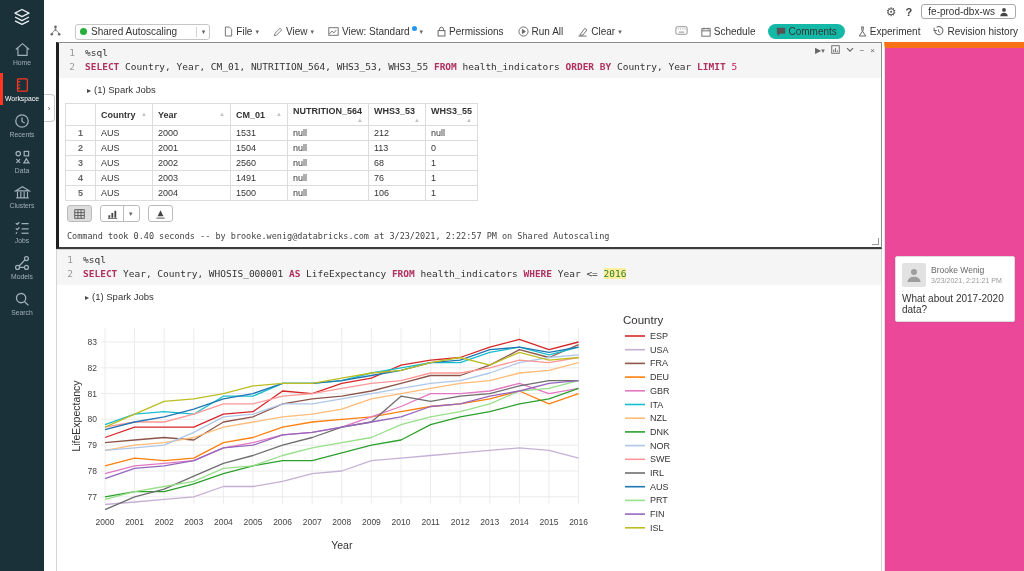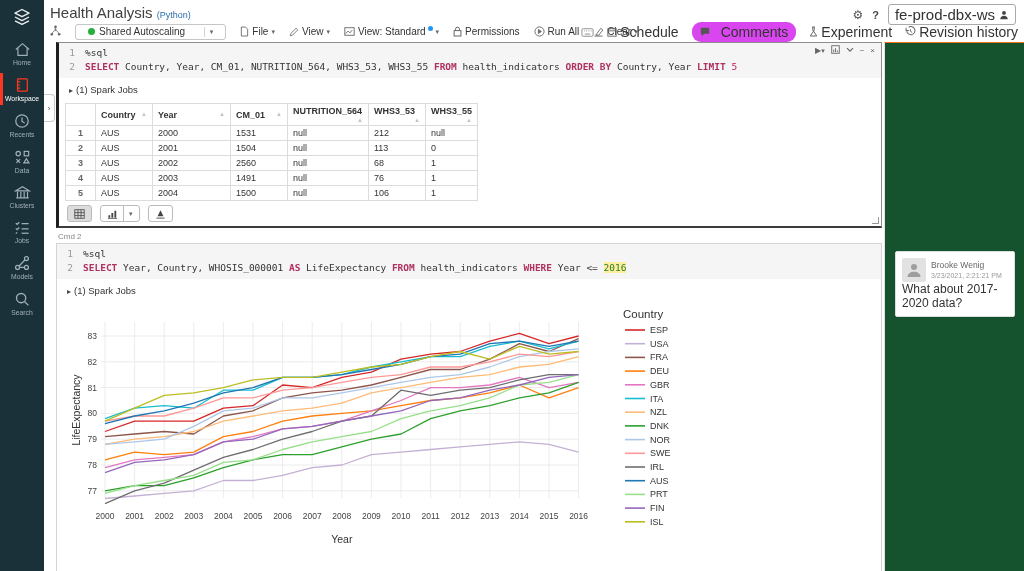--- a/index.html
+++ b/index.html
@@ -17,73 +17,73 @@
   .expand-tab { position:absolute; left:44px; top:94px; width:11px; height:28px; background:#fff; border:1px solid #c9c9c9; border-left:none; border-radius:0 4px 4px 0; z-index:9; font-size:8px; color:#555; display:flex; align-items:center; justify-content:center; }
 
   
   .main { position:absolute; left:44px; top:0; right:0; bottom:0; }
   .titlebar { position:relative; height:22px; }
   .nb-title { position:absolute; left:6px; top:4px; font-size:15px; color:#414141; }
   .nb-lang { font-size:9px; color:#2a6fad; }
   .top-right { position:absolute; right:8px; top:4px; display:flex; align-items:center; gap:9px; }
   .gear { font-size:12px; color:#555; }
   .help { font-size:11px; font-weight:bold; color:#444; }
-  .ws-chip { display:flex; align-items:center; gap:4px; border:1px solid #a9a9a9; border-radius:3px; padding:1px 6px; font-size:15px; color:#333; }
+  .ws-chip { display:flex; align-items:center; gap:4px; border:1px solid #a9a9a9; border-radius:3px; padding:1px 6px; font-size:10px; color:#333; }
 
   .toolbar { position:relative; height:19px; display:flex; align-items:center; padding:0 6px; font-size:10px; color:#333; }
   .tb-left { display:flex; align-items:center; gap:14px; }
-  .cluster-widget { display:flex; align-items:center; border:1px solid #c6c6c6; border-radius:3px; height:16px; padding:0 12px; gap:4px; }
+  .cluster-widget { display:flex; align-items:center; border:1px solid #c6c6c6; border-radius:3px; height:16px; padding:0 4px; gap:4px; }
   .green-dot { width:7px; height:7px; border-radius:50%; background:#27ae3b; }
   .cluster-sep { color:#ccc; margin-left:14px; }
   .caret { font-size:7px; color:#666; }
   .tb-item { display:flex; align-items:center; gap:3px; cursor:pointer; }
   .tb-item svg { stroke:#666; }
   .notif-dot { width:5px; height:5px; border-radius:50%; background:#2196f3; margin:-6px 0 0 -1px; }
-  .tb-right { position:absolute; right:6px; top:0; height:19px; display:flex; align-items:center; gap:13px; font-size:14px; }
-  .pill { background:#d946ef; border-radius:9px; padding:2px 8px; display:flex; gap:11px; align-items:center; }
+  .tb-right { position:absolute; right:6px; top:0; height:19px; display:flex; align-items:center; gap:13px; font-size:10px; }
+  .pill { background:#14b8a6; border-radius:9px; padding:2px 8px; display:flex; gap:2px; align-items:center; }
 
   
   .notebook { position:absolute; left:12px; top:42px; width:826px; }
   .cell { position:relative; background:#fff; }
   .cell1 { border:1px solid #8d8d8d; border-left:3px solid #1f1f1f; border-bottom:2px solid #3c3c3c; }
   .cell2 { border:1px solid #d4d4d4; min-height:330px; }
   .code { background:#f5f5f5; padding:3px 0 4px; font-family:"DejaVu Sans Mono",monospace; font-size:9.5px; line-height:14px; }
   .code-line { display:flex; }
   .ln { width:26px; text-align:right; padding-right:10px; color:#9a9a9a; flex:none; }
   .tok-kw { color:#b03060; font-weight:bold; }
   .tok-num { color:#c2185b; }
   .tok-hl { color:#2e7d32; background:#fdef9c; }
   .cell-controls { position:absolute; top:2px; right:6px; display:flex; align-items:center; gap:6px; color:#666; font-size:8px; z-index:2; }
   .cell-controls .g { cursor:pointer; }
-  .spark-row { padding:6px 0 6px 10px; font-size:9.5px; color:#333; background:#fff; }
+  .spark-row { padding:6px 0 6px 28px; font-size:9.5px; color:#333; background:#fff; }
   .spark-tri { color:#444; font-size:8px; margin-right:3px; }
 
   
   table.res { border-collapse:collapse; margin:2px 0 0 6px; font-size:9px; }
   table.res th, table.res td { border:1px solid #dcdcdc; padding:2px 5px; height:14px; text-align:left; white-space:nowrap; overflow:hidden; }
   table.res thead th { font-weight:bold; color:#333; background:#fff; }
   table.res .sort { float:right; color:#c2c2c2; font-size:6px; margin:1px 0 0 4px; }
   table.res td.rn, table.res th.rn { width:30px; text-align:center; color:#666; font-weight:bold; }
   .showing { font-size:9px; color:#333; padding:6px 0 2px 8px; }
   .res-btns { display:flex; gap:8px; padding:4px 0 4px 8px; align-items:center; }
   .res-btn { display:flex; align-items:center; border:1px solid #bbb; border-radius:3px; height:17px; padding:0 6px; background:#fff; cursor:pointer; }
   .res-btn.active { background:#ddd; }
   .res-btn .div { width:1px; background:#bbb; align-self:stretch; margin:0 5px; }
   .cmd-footer { font-family:"DejaVu Sans Mono",monospace; font-size:8.5px; color:#444; padding:5px 0 6px 8px; }
   .resize-h { position:absolute; right:2px; bottom:2px; width:7px; height:7px; border-right:1px solid #999; border-bottom:1px solid #999; }
   .cmd-label { font-size:8px; color:#888; padding:4px 0 2px 2px; }
 
   
-  .comments-panel { position:absolute; left:840px; top:42px; right:0; bottom:0; background:#14532d; border-left:1px solid #e3e3e3; border-top:1px solid #f97316; }
+  .comments-panel { position:absolute; left:840px; top:42px; right:0; bottom:0; background:#ec4899; border-left:1px solid #e3e3e3; border-top:6px solid #f97316; }
   .comment-card { position:absolute; left:10px; top:208px; width:120px; background:#fff; border:1px solid #ddd; border-radius:2px; padding:6px; box-shadow:0 1px 2px rgba(0,0,0,.05); }
   .cc-head { display:flex; gap:5px; }
   .avatar { width:24px; height:24px; background:#e2e2e2; border-radius:2px; display:flex; align-items:center; justify-content:center; flex:none; }
   .cc-name { font-size:8.5px; color:#666; padding-top:2px; }
   .cc-date { font-size:7px; color:#999; margin-top:2px; }
-  .cc-text { font-size:12px; color:#333; }
+  .cc-text { font-size:10px; color:#333; margin-top:6px; }
 
   .chart-wrap { margin:0 0 0 14px; }
   svg text { font-family:"Liberation Sans",sans-serif; }
 </style>
 </head>
 <body>
 
 <div class="sidebar">
   <div class="logo">
     <svg width="22" height="22" viewBox="0 0 22 22" fill="none" stroke="#e8edf0" stroke-width="1.4" stroke-linejoin="round">
@@ -150,24 +150,20 @@
         <path d="M12 12l4.2 4.2"></path>
       </svg>
     <div>Search</div>
   </div>
 </div>
 <div class="expand-tab">›</div>
 
 <div class="main">
 
   <div class="titlebar">
-    <div class="nb-title">
-      <span>Health Analysis</span>
-      <span class="nb-lang">(Python)</span>
-    </div>
     <div class="top-right">
       <span class="gear">⚙</span>
       <span class="help">?</span>
       <span class="ws-chip">
         <span>fe-prod-dbx-ws</span>
         <svg width="10" height="10" viewBox="0 0 12 12" fill="#444">
             <circle cx="6" cy="3.5" r="2.3"></circle>
             <path d="M1.5 11c0-2.5 2-4 4.5-4s4.5 1.5 4.5 4z"></path>
           </svg>
       </span>
@@ -379,24 +375,24 @@
           <span class="div"></span>
           <span class="caret">▾</span>
         </span>
         <span class="res-btn">
           <svg width="11" height="10" viewBox="0 0 12 11" fill="#444">
               <path d="M6 1.5L9.2 8H2.8z"></path>
               <path d="M1.5 9.5h9v1h-9z"></path>
             </svg>
         </span>
       </div>
+      <div class="cmd-footer">Command took 0.40 seconds -- by brooke.wenig@databricks.com at 3/23/2021, 2:22:57 PM on Shared Autoscaling</div>
       <div class="resize-h"></div>
     </div>
 
-    <div class="cmd-label">Cmd 2</div>
 
     <div class="cell cell2">
       <div class="code">
           <div class="code-line">
             <span class="ln">1</span>
             <span class="src"><span class="tok-plain">%sql</span></span>
           </div>
           <div class="code-line">
             <span class="ln">2</span>
             <span class="src"><span class="tok-kw">SELECT</span><span class="tok-plain"> Year, Country, WHOSIS_000001 </span><span class="tok-kw">AS</span><span class="tok-plain"> LifeExpectancy </span><span class="tok-kw">FROM</span><span class="tok-plain"> health_indicators </span><span class="tok-kw">WHERE</span><span class="tok-plain"> Year &lt;= </span><span class="tok-hl">2016</span></span>

